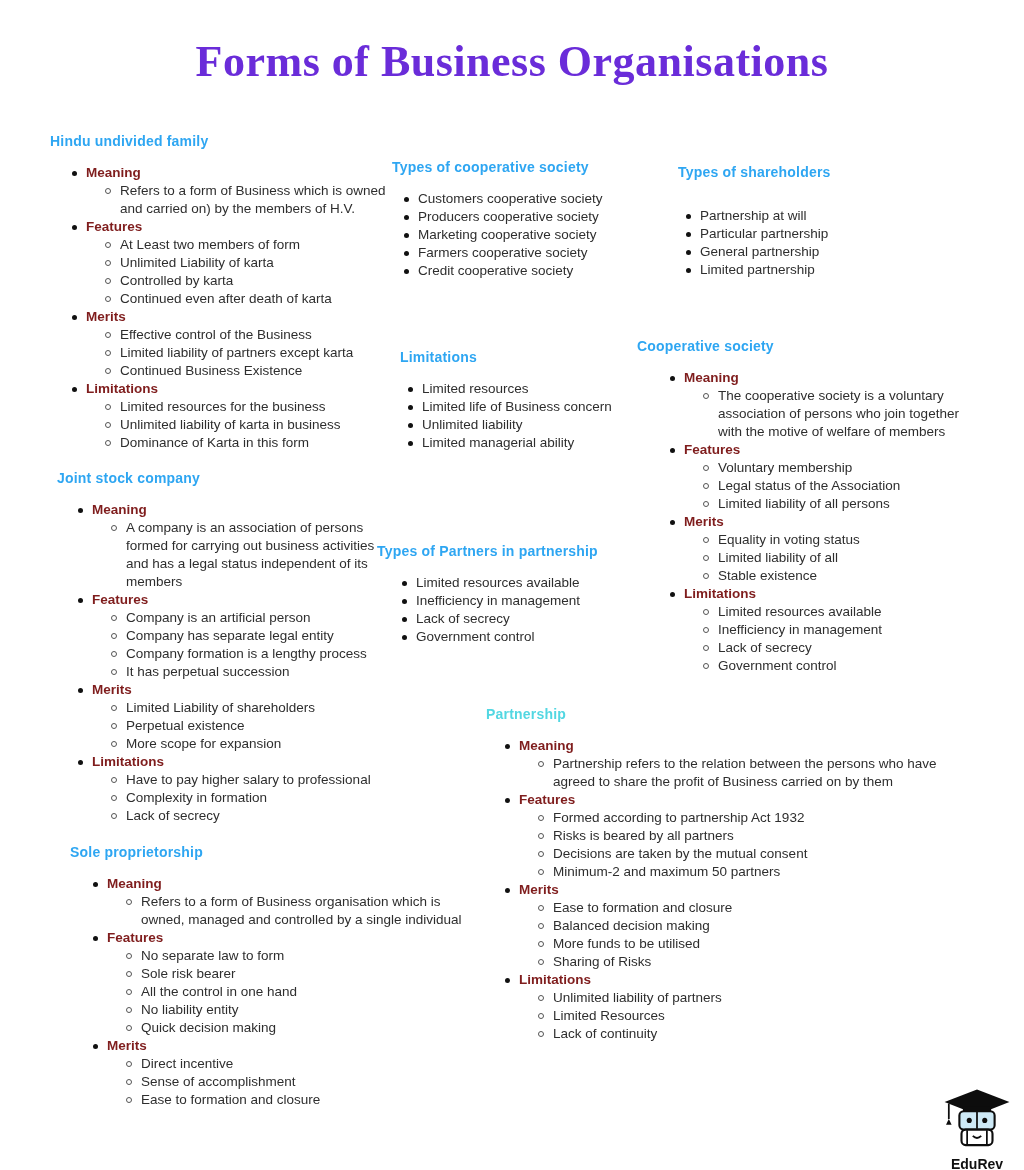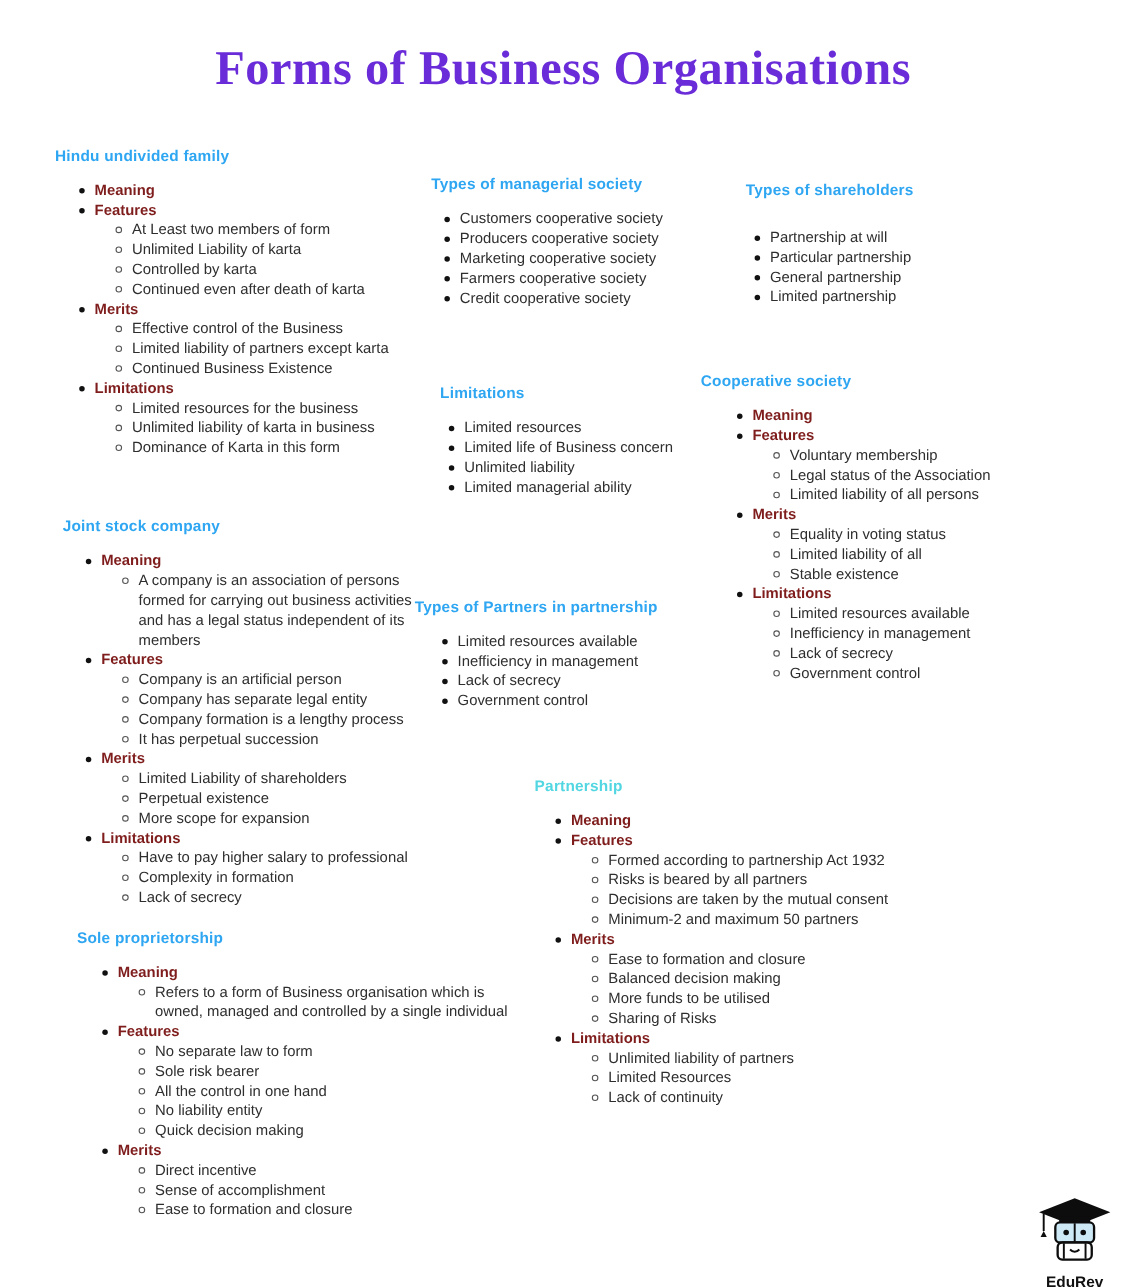--- a/index.html
+++ b/index.html
@@ -77,20 +77,24 @@
 
   <h1 class="page-title">Forms of Business Organisations</h1>
 
   <div class="section" style="left:50px; top:130px; width:352px;">
     <h2>Hindu undivided family</h2>
     <div class="section-body" style="padding-left:22px;">
         <div class="row group">
           <span class="bullet-dot"></span>
           <span class="txt">Meaning</span>
         </div>
+        <div class="row sub">
+          <span class="bullet-circle"></span>
+          <span class="txt">Refers to a form of Business which is owned and carried on) by the members of H.V.</span>
+        </div>
         <div class="row group">
           <span class="bullet-dot"></span>
           <span class="txt">Features</span>
         </div>
         <div class="row sub">
           <span class="bullet-circle"></span>
           <span class="txt">At Least two members of form</span>
         </div>
         <div class="row sub">
           <span class="bullet-circle"></span>
@@ -253,21 +257,21 @@
           <span class="txt">Sense of accomplishment</span>
         </div>
         <div class="row sub">
           <span class="bullet-circle"></span>
           <span class="txt">Ease to formation and closure</span>
         </div>
       </div>
   </div>
 
   <div class="section" style="left:392px; top:156px; width:300px;">
-    <h2>Types of managerial society</h2>
+    <h2>Types of cooperative society</h2>
     <div class="section-body" style="padding-left:12px;">
         <div class="row">
           <span class="bullet-dot"></span>
           <span class="txt">Customers cooperative society</span>
         </div>
         <div class="row">
           <span class="bullet-dot"></span>
           <span class="txt">Producers cooperative society</span>
         </div>
         <div class="row">
@@ -329,20 +333,24 @@
       </div>
   </div>
 
   <div class="section teal" style="left:486px; top:703px; width:490px;">
     <h2>Partnership</h2>
     <div class="section-body" style="padding-left:19px;">
         <div class="row group">
           <span class="bullet-dot"></span>
           <span class="txt">Meaning</span>
         </div>
+        <div class="row sub">
+          <span class="bullet-circle"></span>
+          <span class="txt">Partnership refers to the relation between the persons who have agreed to share the profit of Business carried on by them</span>
+        </div>
         <div class="row group">
           <span class="bullet-dot"></span>
           <span class="txt">Features</span>
         </div>
         <div class="row sub">
           <span class="bullet-circle"></span>
           <span class="txt">Formed according to partnership Act 1932</span>
         </div>
         <div class="row sub">
           <span class="bullet-circle"></span>
@@ -416,20 +424,24 @@
         </div>
       </div>
   </div>
 
   <div class="section" style="left:637px; top:335px; width:335px;">
     <h2>Cooperative society</h2>
     <div class="section-body" style="padding-left:33px;">
         <div class="row group">
           <span class="bullet-dot"></span>
           <span class="txt">Meaning</span>
+        </div>
+        <div class="row sub">
+          <span class="bullet-circle"></span>
+          <span class="txt">The cooperative society is a voluntary association of persons who join together with the motive of welfare of members</span>
         </div>
         <div class="row group">
           <span class="bullet-dot"></span>
           <span class="txt">Features</span>
         </div>
         <div class="row sub">
           <span class="bullet-circle"></span>
           <span class="txt">Voluntary membership</span>
         </div>
         <div class="row sub">

